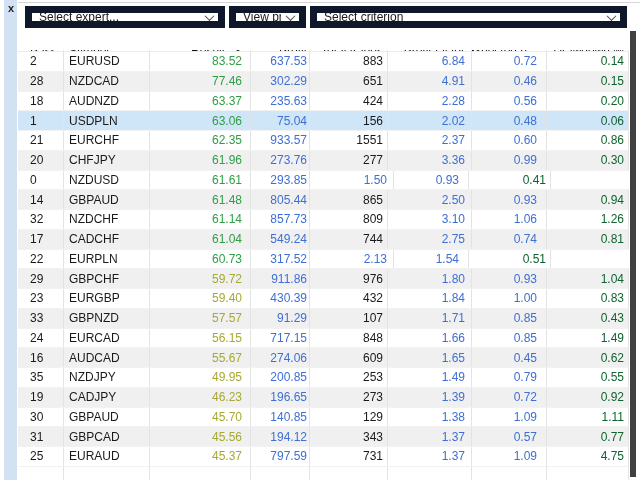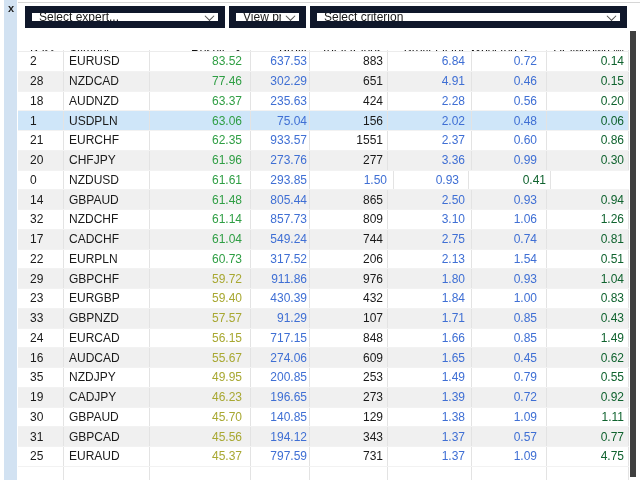--- a/index.html
+++ b/index.html
@@ -241,21 +241,20 @@
     <div class="cell right c4">744</div>
     <div class="cell right c5 val-blue">2.75</div>
     <div class="cell right c6 val-blue">0.74</div>
     <div class="cell right c7 val-dd">0.81</div>
   </div>
     <div class="row">
     <div class="cell left c0">22</div>
     <div class="cell left c1">EURPLN</div>
     <div class="cell right c2 tone-green">60.73</div>
     <div class="cell right c3 val-blue">317.52</div>
-    <div class="cell right c4">206</div>
     <div class="cell right c5 val-blue">2.13</div>
     <div class="cell right c6 val-blue">1.54</div>
     <div class="cell right c7 val-dd">0.51</div>
   </div>
     <div class="row stripe">
     <div class="cell left c0">29</div>
     <div class="cell left c1">GBPCHF</div>
     <div class="cell right c2 tone-olive">59.72</div>
     <div class="cell right c3 val-blue">911.86</div>
     <div class="cell right c4">976</div>

